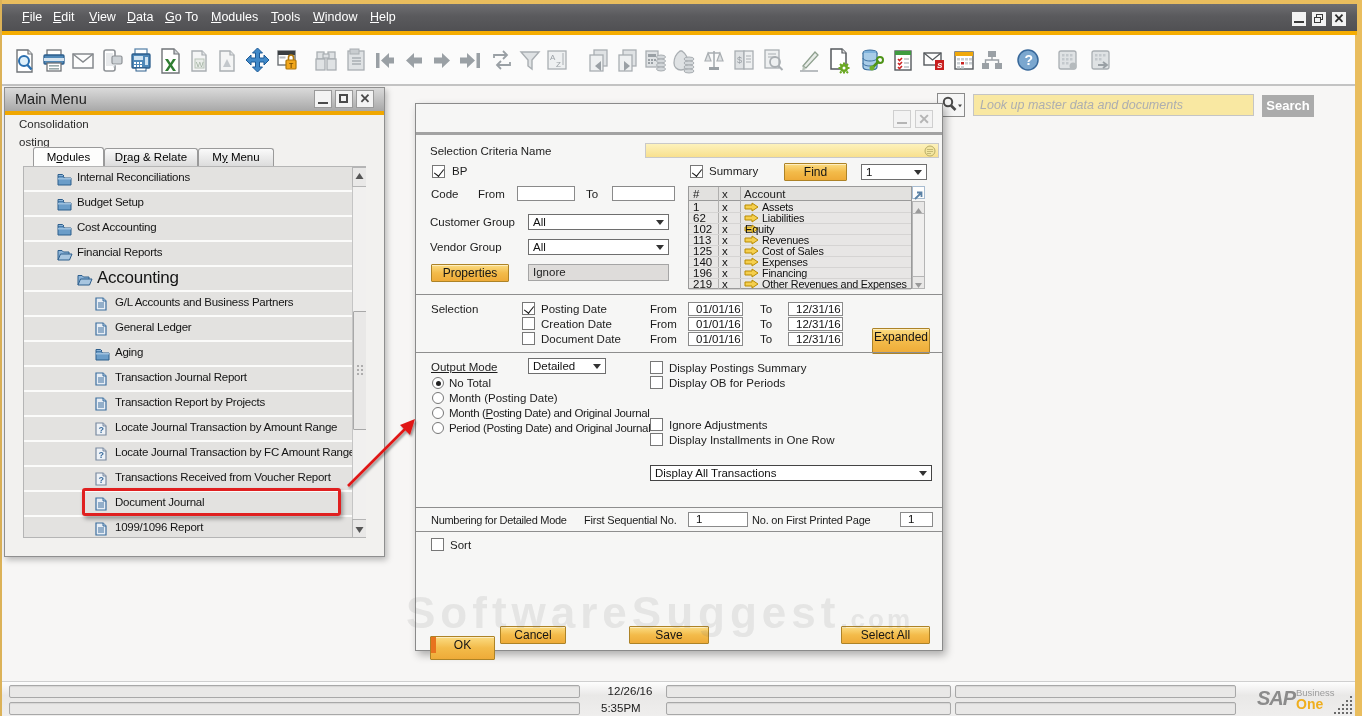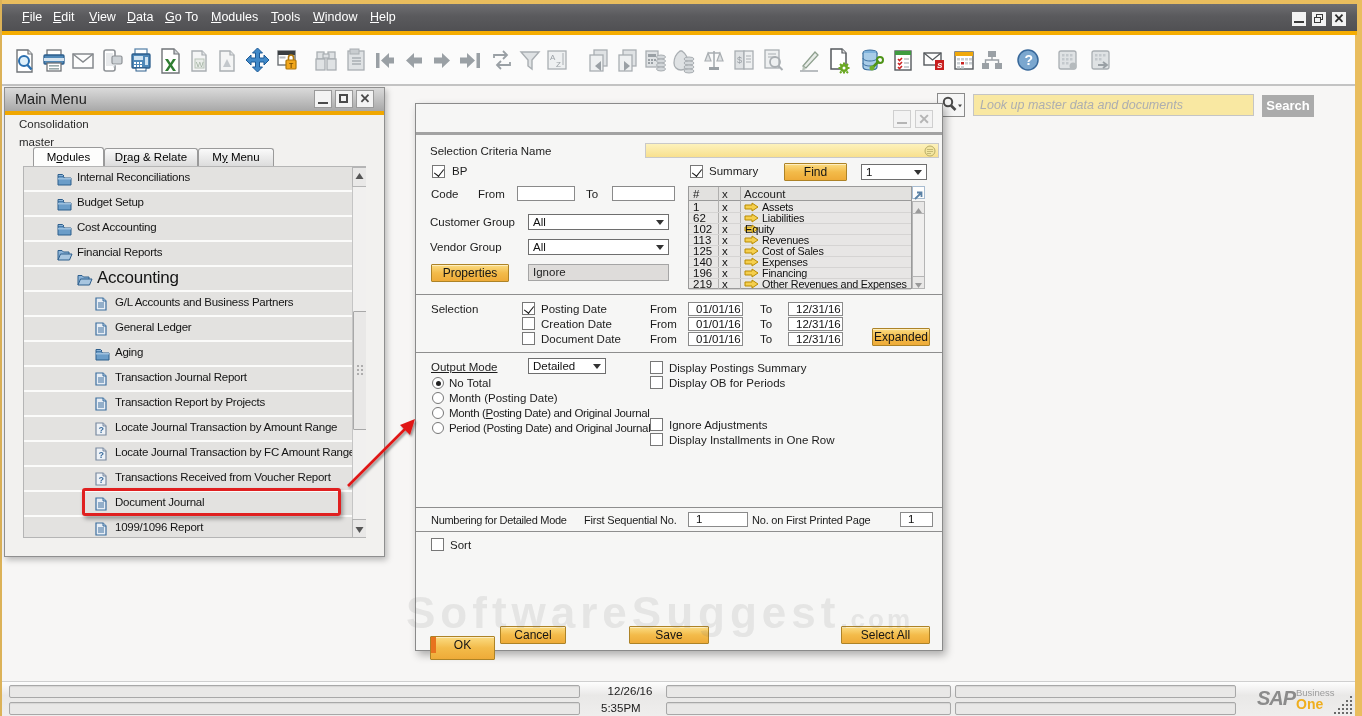--- a/index.html
+++ b/index.html
@@ -332,21 +332,21 @@
       <div class="abs" style="left:3px;top:11px;width:10px;height:2px;background:#4a4a4a"></div>
     </div>
 <div class="wbtn" style="left:330px;top:2px">
       <div class="abs" style="left:3px;top:3px;width:9px;height:9px;border:2px solid #4a4a4a"></div>
     </div>
 <div class="wbtn" style="left:351px;top:2px">
       <div class="abs" style="left:0;top:0;width:16px;height:16px;color:#4a4a4a;font-size:13px;font-weight:bold;text-align:center;line-height:16px">✕</div>
     </div>
 <div class="abs" style="left:0;top:23px;width:379px;height:4px;background:#f0a700"></div>
 <div class="abs" style="left:14px;top:30px;font-size:11.5px;color:#2a2a2a">Consolidation</div>
-<div class="abs" style="left:14px;top:48px;font-size:11.5px;color:#2a2a2a">master</div>
+<div class="abs" style="left:14px;top:48px;font-size:11.5px;color:#2a2a2a">osting</div>
 <div class="abs" style="left:28px;top:59px;width:71px;height:19px;background:#fdfdfc;border:1px solid #9a9a9a;border-bottom:none;border-radius:3px 3px 0 0;z-index:3;text-align:center;font-size:11.5px;padding-top:3px">M<u>o</u>dules</div>
 <div class="abs" style="left:99px;top:60px;width:94px;height:18px;background:linear-gradient(#fafafa,#dcdcdc);border:1px solid #9a9a9a;border-bottom:none;border-radius:3px 3px 0 0;text-align:center;font-size:11.5px;padding-top:2px">D<u>r</u>ag &amp; Relate</div>
 <div class="abs" style="left:193px;top:60px;width:76px;height:18px;background:linear-gradient(#fafafa,#dcdcdc);border:1px solid #9a9a9a;border-bottom:none;border-radius:3px 3px 0 0;text-align:center;font-size:11.5px;padding-top:2px">M<u>y</u> Menu</div>
 <div class="abs" style="left:18px;top:78px;width:343px;height:372px;background:#fbfbfa;border:1px solid #b5b5b5;border-right:none;overflow:hidden;z-index:2">
 <div class="abs" style="left:0;top:0px;width:328px;height:23px;background:#e3e2e0"></div>
 <div class="abs" style="left:33px;top:5px"><svg width="15" height="13" viewBox="0 0 15 13">
           <path d="M1 3h5l1.5 2H14v7H1z" fill="#6b9dc8" stroke="#2d5e8c" stroke-width="1"></path>
           <path d="M1 3V1.5h4.5L7 3" fill="#8db4d8" stroke="#2d5e8c" stroke-width="1"></path>
           <rect x="1" y="5" width="13" height="1.5" fill="#9dc0de"></rect>
         </svg></div>
@@ -591,21 +591,21 @@
 <div class="lbl" style="left:234px;top:214px">From</div>
 <div class="inp" style="left:272px;top:213px;width:55px;height:14px;line-height:12px">01/01/16</div>
 <div class="lbl" style="left:344px;top:214px">To</div>
 <div class="inp" style="left:372px;top:213px;width:55px;height:14px;line-height:12px">12/31/16</div>
 <div class="cb " style="left:106px;top:228px"></div>
 <div class="lbl" style="left:125px;top:229px">Document Date</div>
 <div class="lbl" style="left:234px;top:229px">From</div>
 <div class="inp" style="left:272px;top:228px;width:55px;height:14px;line-height:12px">01/01/16</div>
 <div class="lbl" style="left:344px;top:229px">To</div>
 <div class="inp" style="left:372px;top:228px;width:55px;height:14px;line-height:12px">12/31/16</div>
-<div class="gbtn" style="left:456px;top:224px;width:58px;height:18px;line-height:17px">Expanded</div>
+<div class="gbtn" style="left:456px;top:224px;width:58px;height:26px;line-height:17px">Expanded</div>
 <div class="sep" style="left:0;top:248px;width:526px"></div>
 <div class="lbl" style="left:15px;top:257px;text-decoration:underline">Output Mode</div>
 <div class="dd" style="left:112px;top:254px;width:78px;height:16px">
       <span>Detailed</span>
     </div>
 <div class="rad sel" style="left:16px;top:273px"></div>
 <div class="lbl" style="left:33px;top:273px">No Total</div>
 <div class="rad " style="left:16px;top:288px"></div>
 <div class="lbl" style="left:33px;top:288px">Month (Posting Date)</div>
 <div class="rad " style="left:16px;top:303px"></div>
@@ -613,20 +613,23 @@
 <div class="rad " style="left:16px;top:318px"></div>
 <div class="lbl" style="left:33px;top:318px"><span style="letter-spacing:-0.35px">Period (Posting Date) and Original Journal</span></div>
 <div class="cb" style="left:234px;top:257px"></div>
 <div class="lbl" style="left:253px;top:258px">Display Postings Summary</div>
 <div class="cb" style="left:234px;top:272px"></div>
 <div class="lbl" style="left:253px;top:273px">Display OB for Periods</div>
 <div class="cb" style="left:234px;top:314px"></div>
 <div class="lbl" style="left:253px;top:315px">Ignore Adjustments</div>
 <div class="cb" style="left:234px;top:329px"></div>
 <div class="lbl" style="left:253px;top:330px">Display Installments in One Row</div>
+<div class="dd" style="left:234px;top:361px;width:282px;height:16px;border-color:#444">
+      <span>Display All Transactions</span>
+    </div>
 <div class="sep" style="left:0;top:403px;width:526px"></div>
 <div class="lbl" style="left:15px;top:410px;font-size:11px;letter-spacing:-0.3px">Numbering for Detailed Mode</div>
 <div class="lbl" style="left:168px;top:410px;font-size:11px;letter-spacing:-0.2px">First Sequential No.</div>
 <div class="inp" style="left:272px;top:408px;width:60px;height:15px;line-height:13px">1</div>
 <div class="lbl" style="left:336px;top:410px;font-size:11px;letter-spacing:-0.2px">No. on First Printed Page</div>
 <div class="inp" style="left:484px;top:408px;width:33px;height:15px;line-height:13px">1</div>
 <div class="sep" style="left:0;top:427px;width:526px"></div>
 <div class="cb" style="left:15px;top:434px"></div>
 <div class="lbl" style="left:34px;top:435px">Sort</div>
 <div class="gbtn" style="left:14px;top:532px;width:65px;height:24px;line-height:17px"><div class="abs" style="left:0;top:0;width:5px;height:16px;background:#e8731e"></div>OK</div>

